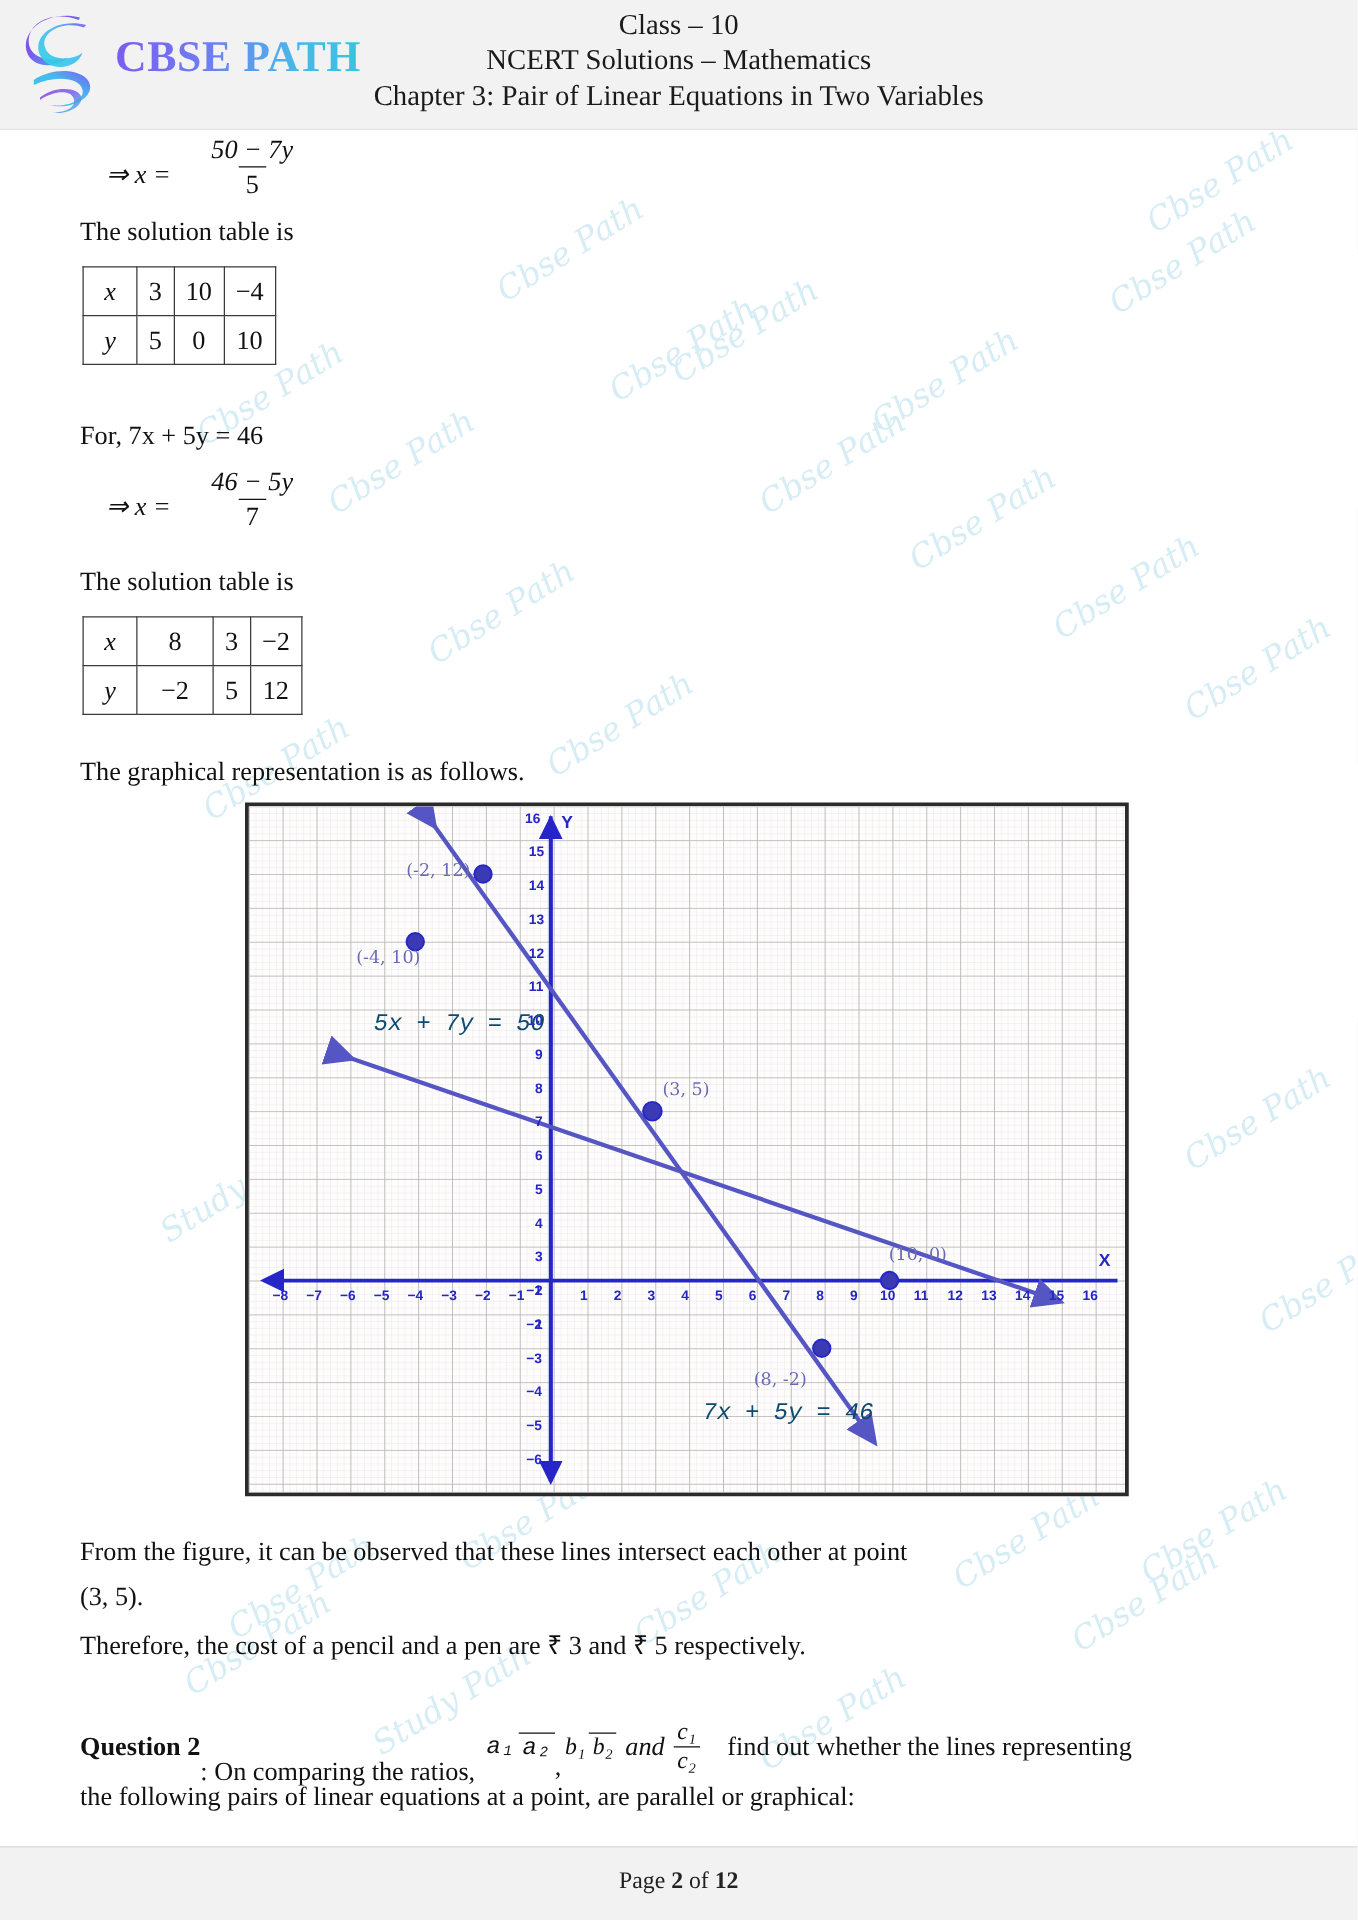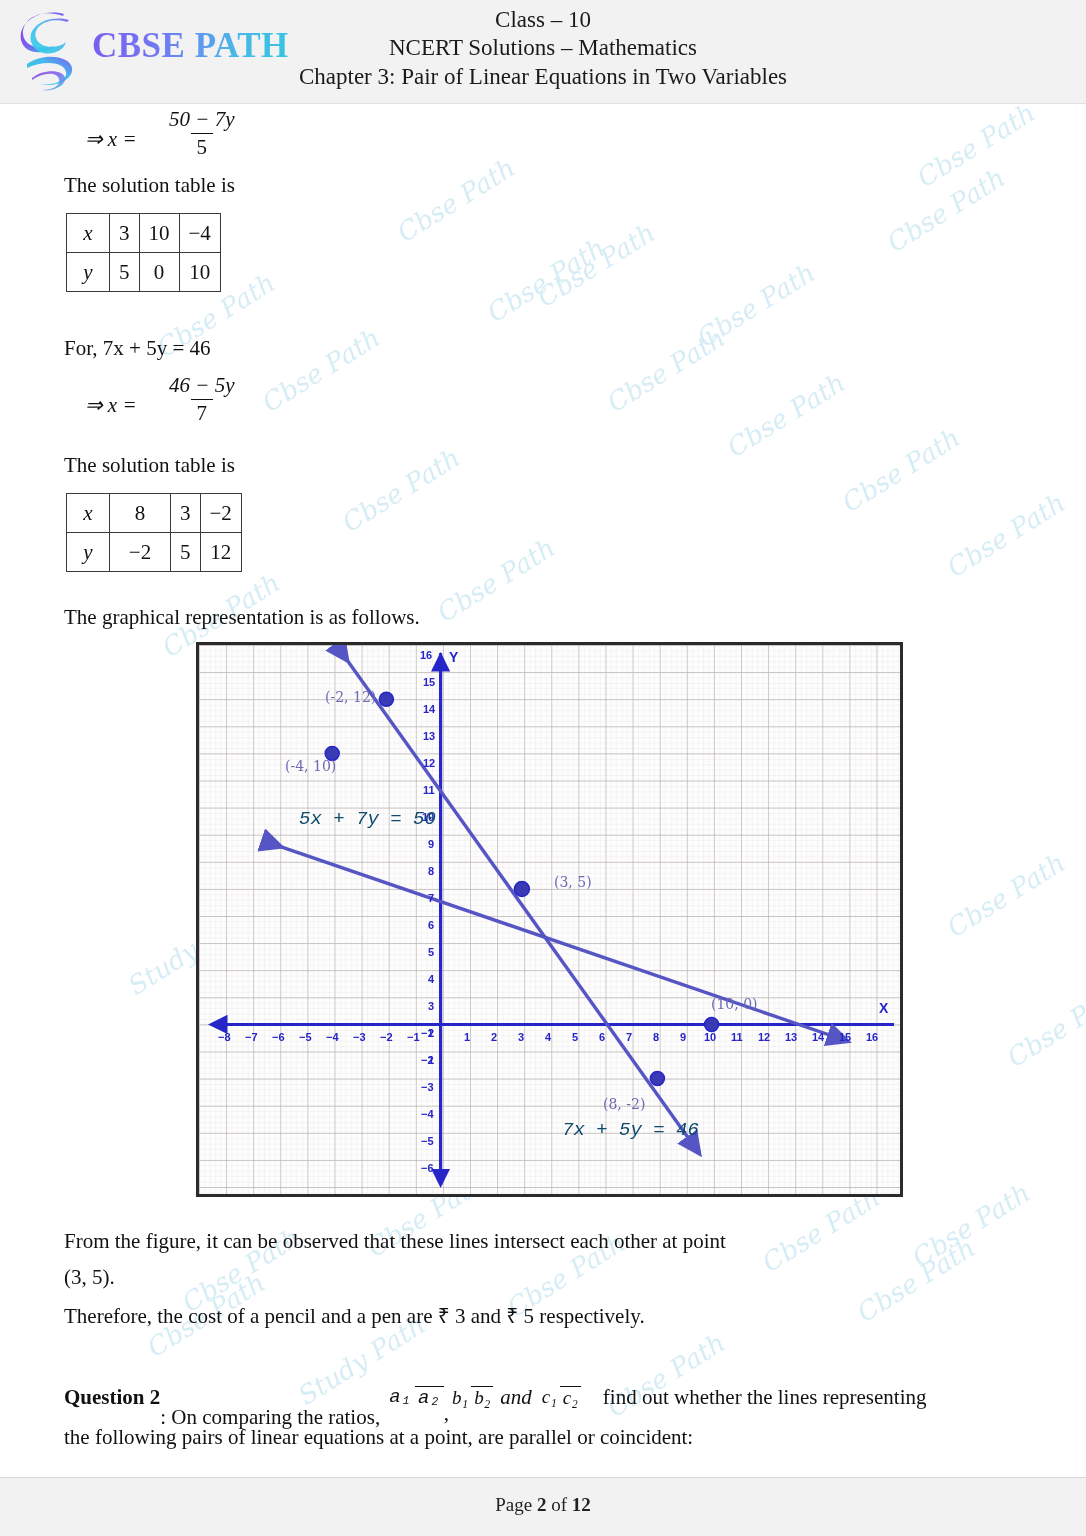--- a/index.html
+++ b/index.html
@@ -344,21 +344,21 @@
       <span class="axis-num" style="left:532px;top:386px;">11</span>
       <span class="axis-num" style="left:559px;top:386px;">12</span>
       <span class="axis-num" style="left:586px;top:386px;">13</span>
       <span class="axis-num" style="left:613px;top:386px;">14</span>
       <span class="axis-num" style="left:640px;top:386px;">15</span>
       <span class="axis-num" style="left:667px;top:386px;">16</span>
 
       
       <span class="ptlabel" style="left:126px;top:44px;">(-2, 12)</span>
       <span class="ptlabel" style="left:86px;top:113px;">(-4, 10)</span>
-      <span class="ptlabel" style="left:331px;top:229px;margin-left:24px;">(3, 5)</span>
+      <span class="ptlabel" style="left:331px;top:219px;">(3, 5)</span>
       <span class="ptlabel" style="left:512px;top:351px;">(10, 0)</span>
       <span class="ptlabel" style="left:404px;top:451px;">(8, -2)</span>
 
       
       <span class="eqlabel" style="left:100px;top:163px;">5x + 7y = 50</span>
       <span class="eqlabel" style="left:363px;top:474px;">7x + 5y = 46</span>
     </div>
 
     <div class="txt" style="left:64px;top:1126px;">From the figure, it can be observed that these lines intersect each other at point</div>
     <div class="txt" style="left:64px;top:1162px;">(3, 5).</div>
@@ -370,27 +370,27 @@
       <span style="display:inline-flex;flex-direction:row;align-items:flex-start;font-style:italic;font-size:19px;font-family:Liberation Mono, monospace;">
         <span style="padding:0 3px;">a₁</span>
         <span style="padding:0 3px;border-top:1.5px solid #111;">a₂</span>
       </span>
       <span style="align-self:flex-end;padding-bottom:4px;">,</span>
       <span style="display:inline-flex;flex-direction:row;align-items:center;font-style:italic;font-size:19px;">
         <span style="padding:0 3px;">b₁</span>
         <span style="padding:0 3px;border-top:1.5px solid #111;">b₂</span>
       </span>
       <span style="font-style:italic;margin:0 7px;">and</span>
-      <span style="display:inline-flex;flex-direction:row;font-style:italic;font-size:19px;">
+      <span style="display:inline-flex;flex-direction:column;font-style:italic;font-size:19px;">
         <span style="padding:0 3px;">c₁</span>
         <span style="padding:0 3px;border-top:1.5px solid #111;">c₂</span>
       </span>
       <span style="margin-left:22px;">find out whether the lines representing</span>
     </div>
-    <div class="txt" style="left:64px;top:1322px;">the following pairs of linear equations at a point, are parallel or coincident:</div>
+    <div class="txt" style="left:64px;top:1322px;">the following pairs of linear equations at a point, are parallel or graphical:</div>
 
   </div>
 
   <div class="footer">
     <div class="ftxt">
       <span>Page</span>
       <b>2</b>
       <span>of</span>
       <b>12</b>
     </div>

